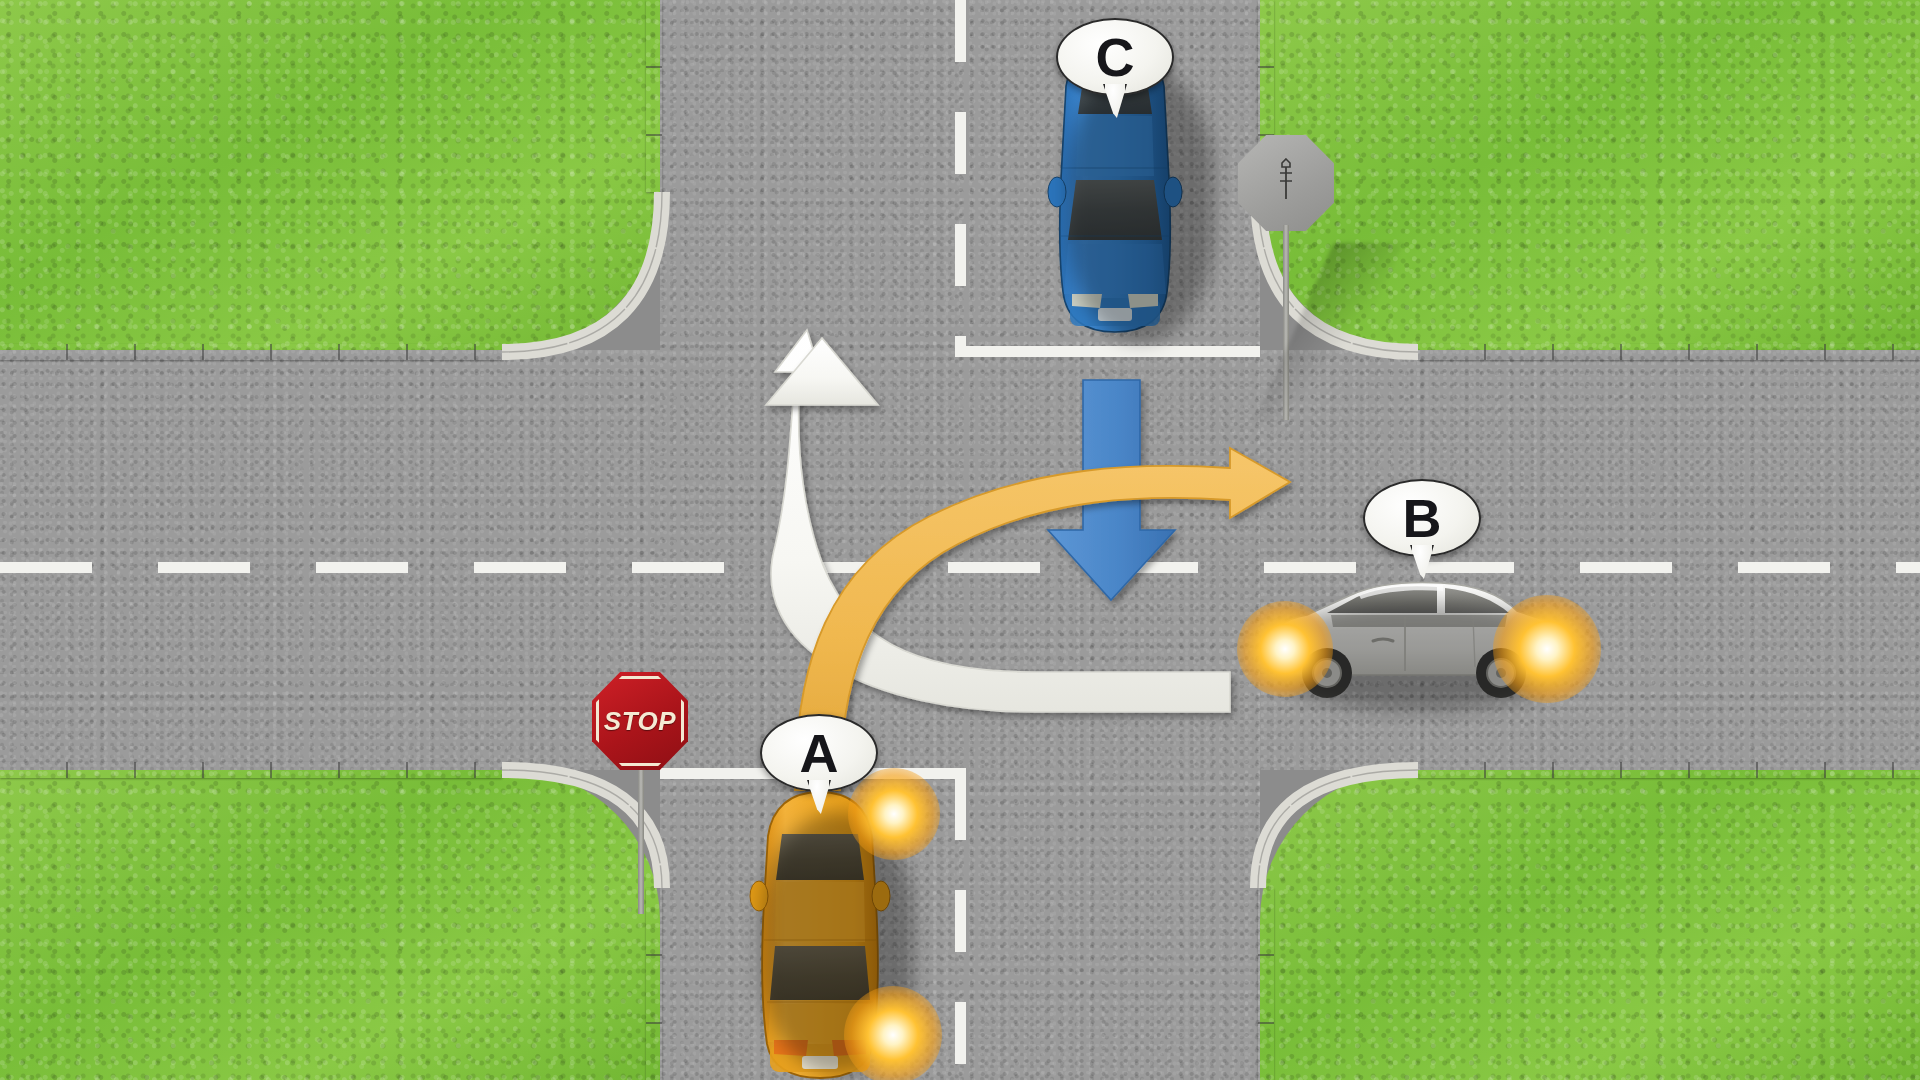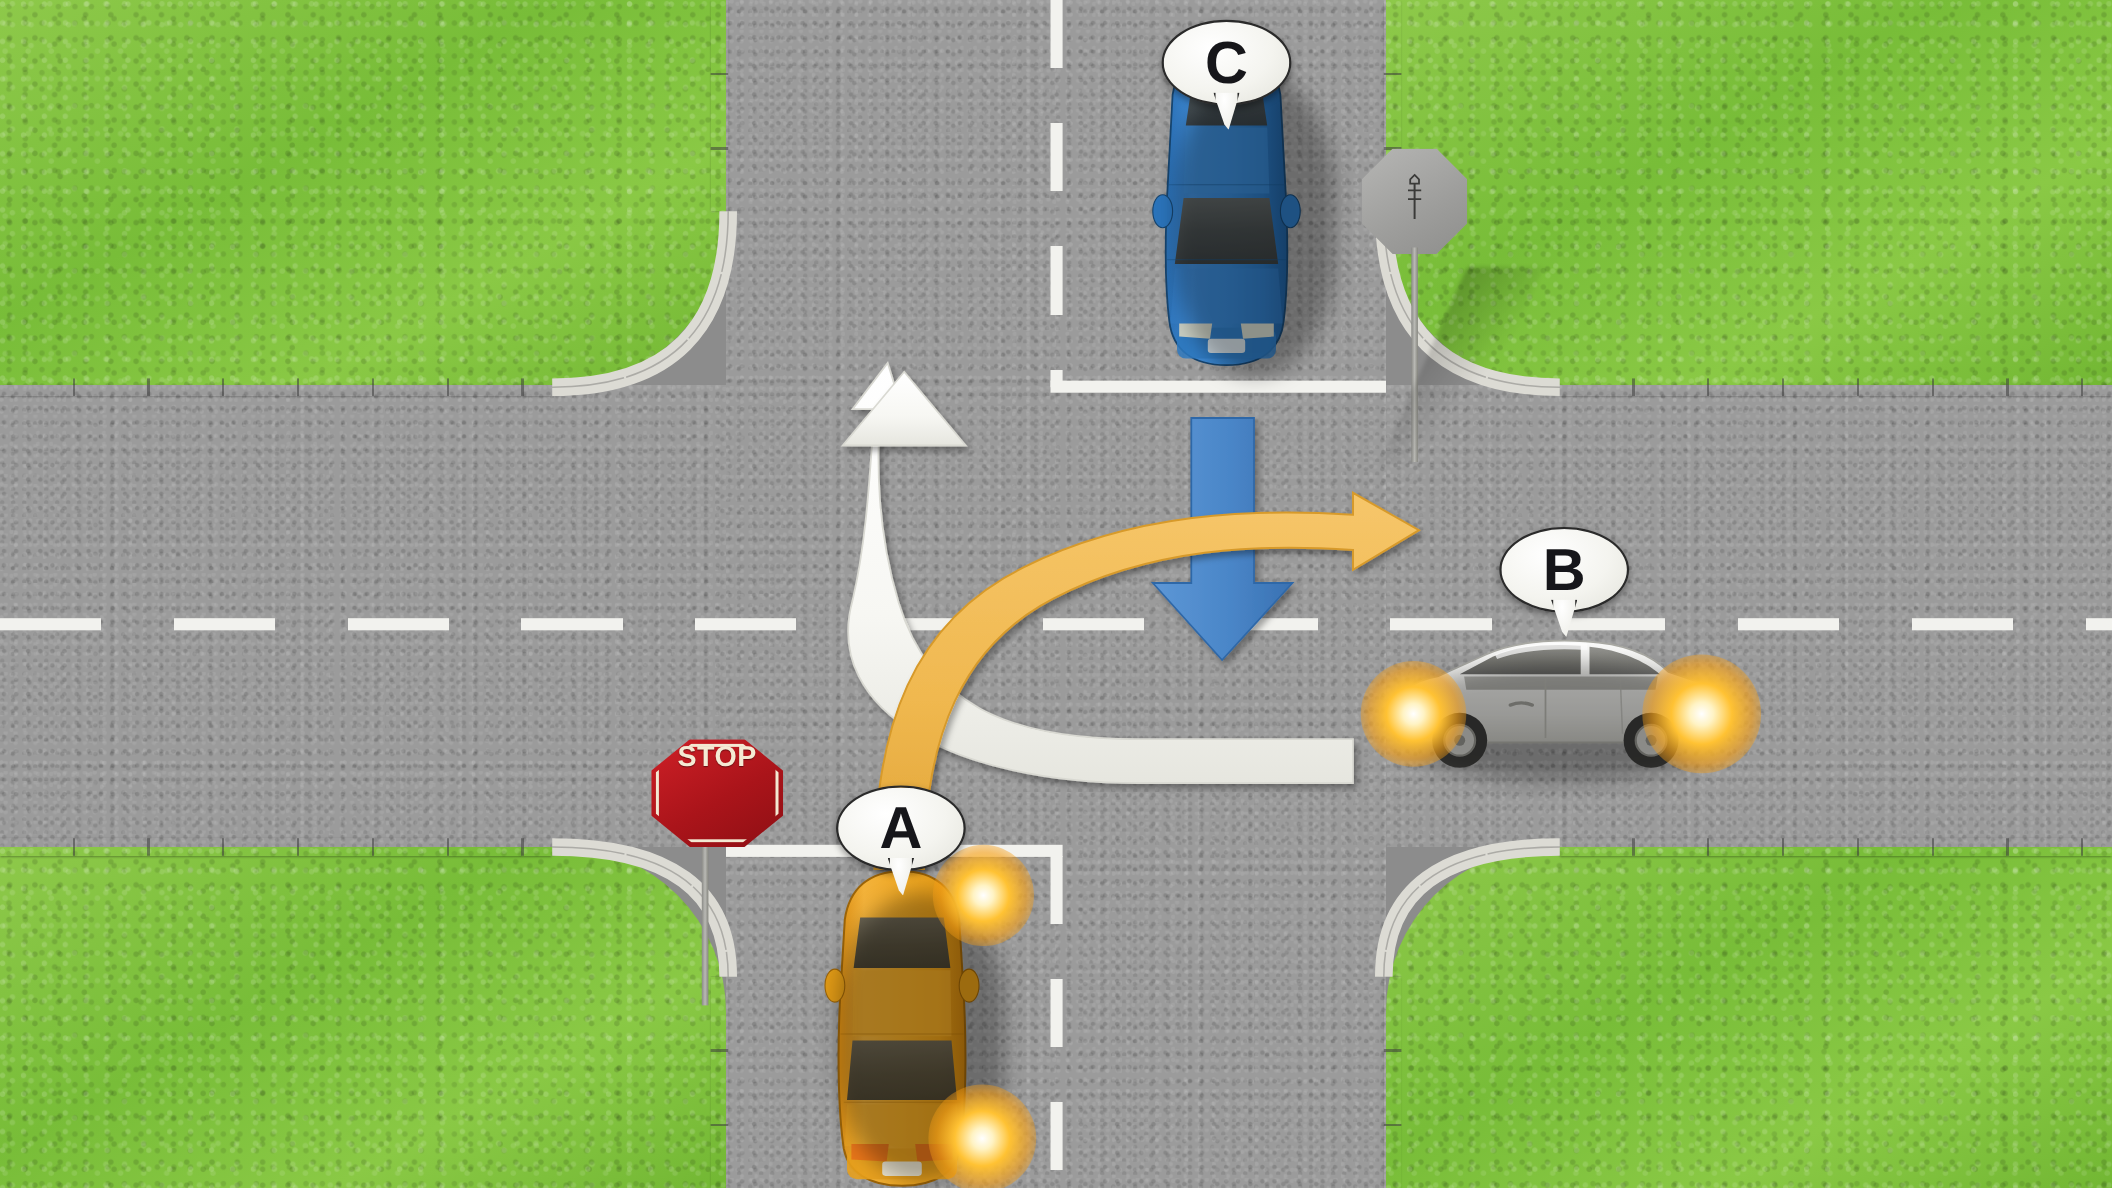--- a/index.html
+++ b/index.html
@@ -78,25 +78,26 @@
   .dash-v-bot { top:778px; height:302px; }
   .stopline-top { left:955px; top:346px; width:305px; height:11px; }
   .stopline-bot { left:660px; top:768px; width:306px; height:11px; }
 
   
   .arrow-layer { position:absolute; left:0; top:0; width:1920px; height:1080px; }
 
   
   .stop-sign { position:absolute; }
   .stop-oct {
-    width:120px; height:98px; position:relative;
+    width:96px; height:98px; position:relative;
     background:linear-gradient(150deg,#cf2027 0%,#aa141a 55%,#8e0f14 100%);
     clip-path:polygon(29.3% 0%,70.7% 0%,100% 29.3%,100% 70.7%,70.7% 100%,29.3% 100%,0% 70.7%,0% 29.3%);
-    display:flex; justify-content:center;
+    display:flex; align-items:center; justify-content:center;
     box-shadow:0 3px 6px rgba(0,0,0,.4);
+    font-style:italic;
   }
   .stop-oct::before {
     content:""; position:absolute; inset:4px;
     clip-path:polygon(29.3% 0%,70.7% 0%,100% 29.3%,100% 70.7%,70.7% 100%,29.3% 100%,0% 70.7%,0% 29.3%);
     border:3px solid #f3e8d2; box-sizing:border-box;
     clip-path:polygon(29.3% 0%,70.7% 0%,100% 29.3%,100% 70.7%,70.7% 100%,29.3% 100%,0% 70.7%,0% 29.3%);
     background:transparent;
   }
   .stop-txt {
     color:#f5ead4; font-size:26px; font-weight:bold; letter-spacing:.5px;

